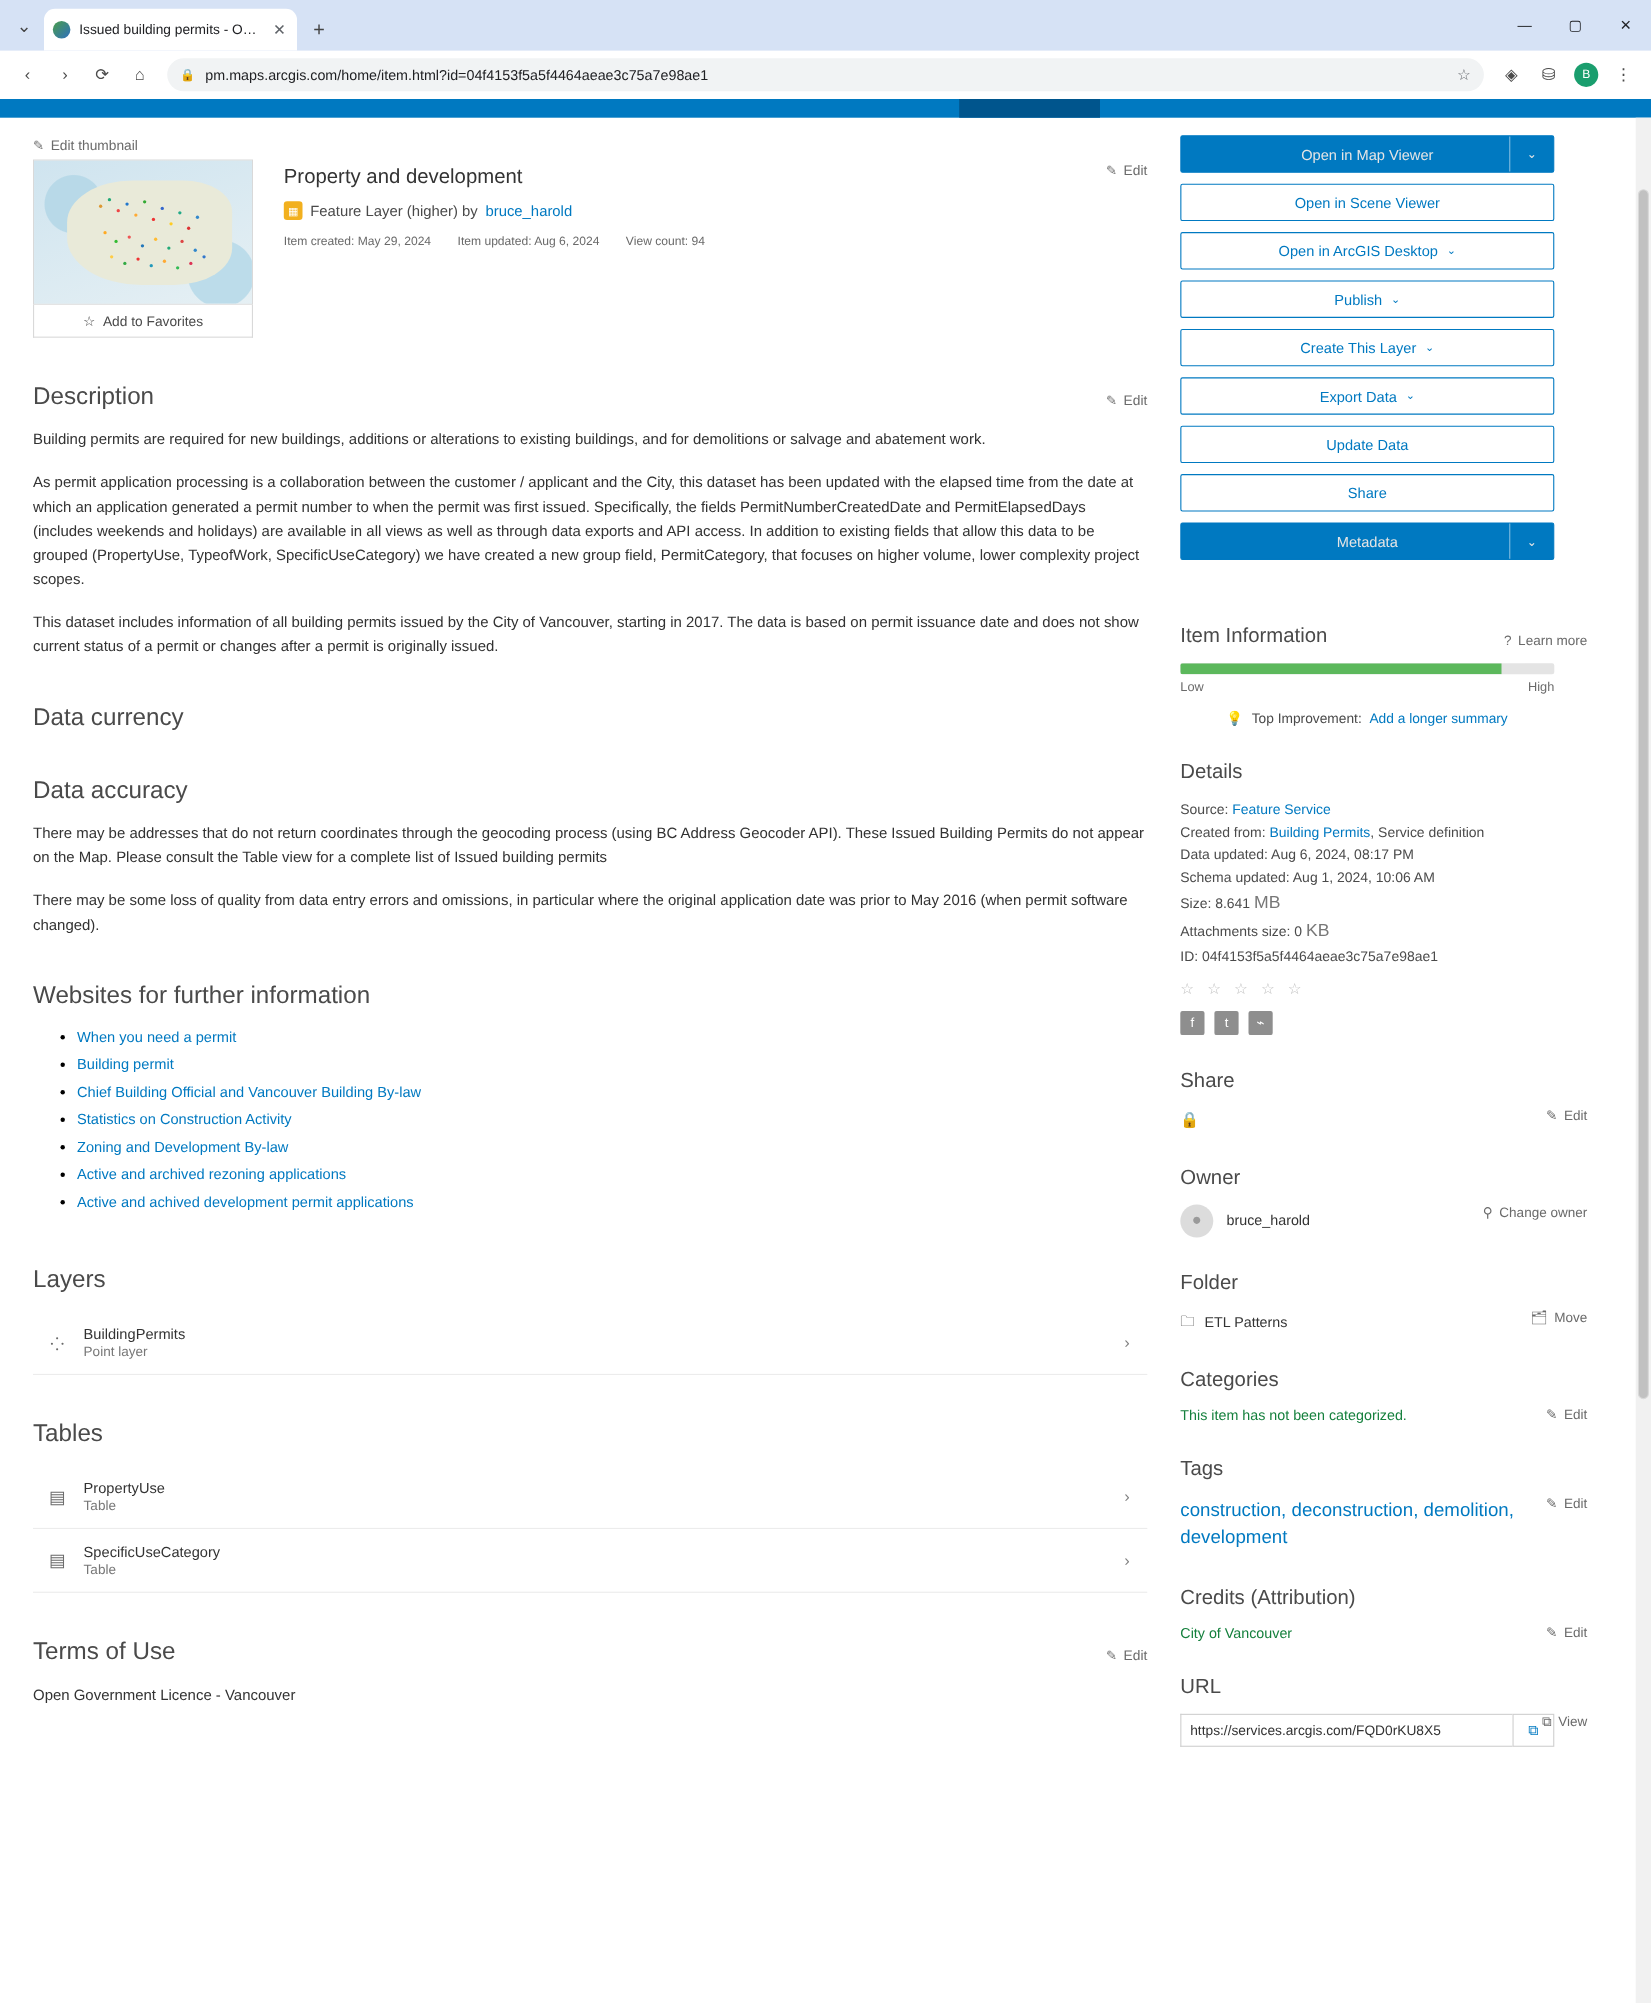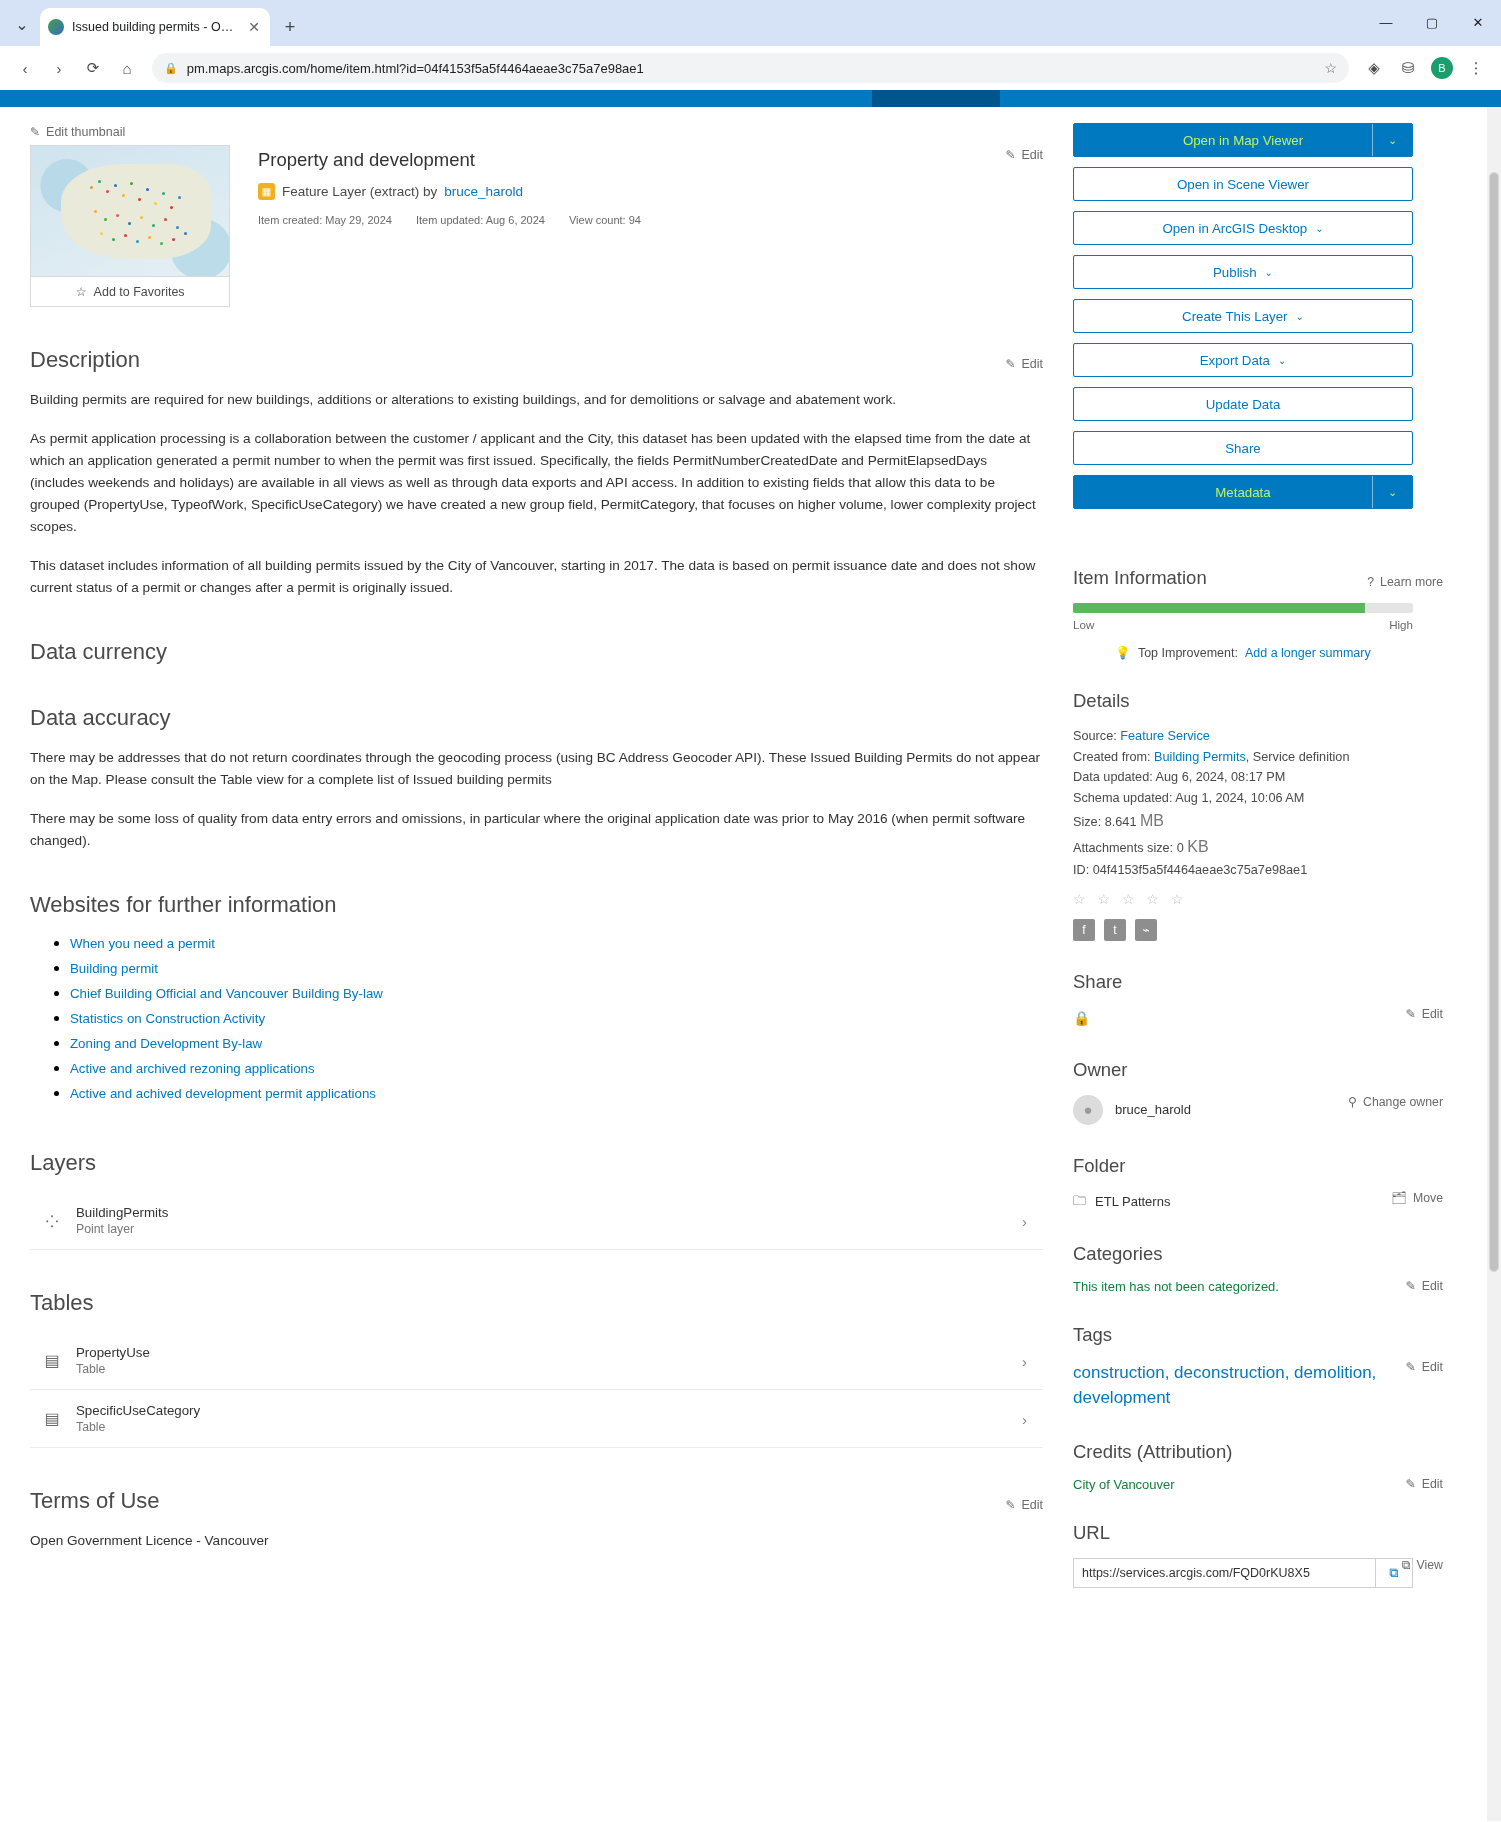--- a/index.html
+++ b/index.html
@@ -123,21 +123,21 @@
   .lt-sub { font-size:12.3px; color:#777; margin-top:2px; }
   .chev { position:absolute; right:16px; top:50%; transform:translateY(-50%);
     color:#808080; font-size:15px; }
 
   
   .btn {
     width:340px; height:34px; margin-bottom:10px; border:1px solid #0079c1;
     border-radius:2px; background:#fff; color:#0079c1; font-size:13.3px;
     display:flex; align-items:center; justify-content:center; position:relative;
   }
-  .btn.primary { background:#0079c1; color:#bef264; border-color:#0079c1; }
+  .btn.primary { background:#0079c1; color:#e5e5e5; border-color:#0079c1; }
   .btn .split {
     position:absolute; right:0; top:0; width:40px; height:32px;
     border-left:1px solid rgba(255,255,255,.5);
     display:flex; align-items:center; justify-content:center; font-size:11px;
   }
   .btn .caret-inline { margin-left:8px; font-size:10px; }
 
   .rail-h { font-size:18.5px; color:#4a4a4a; font-weight:400; margin:30px 0 14px 0; }
   .rail-sect { position:relative; }
   .rail-edit { position:absolute; right:0; top:4px; font-size:12.3px; color:#6a6a6a;
@@ -277,21 +277,21 @@
         </div>
 
         <div class="title-col">
           <div class="edit-link">
             <span class="pencil">✎</span>
             <span>Edit</span>
           </div>
           <h1 class="item-title">Property and development</h1>
           <div class="item-type">
             <span class="lyr-icon">▦</span>
-            <span>Feature Layer (extract) by</span>
+            <span>Feature Layer (higher) by</span>
             <a href="#">bruce_harold</a>
           </div>
           <div class="meta-line">
             <span>Item created: May 29, 2024</span>
             <span>Item updated: Aug 6, 2024</span>
             <span>View count: 94</span>
           </div>
         </div>
       </div>
 

